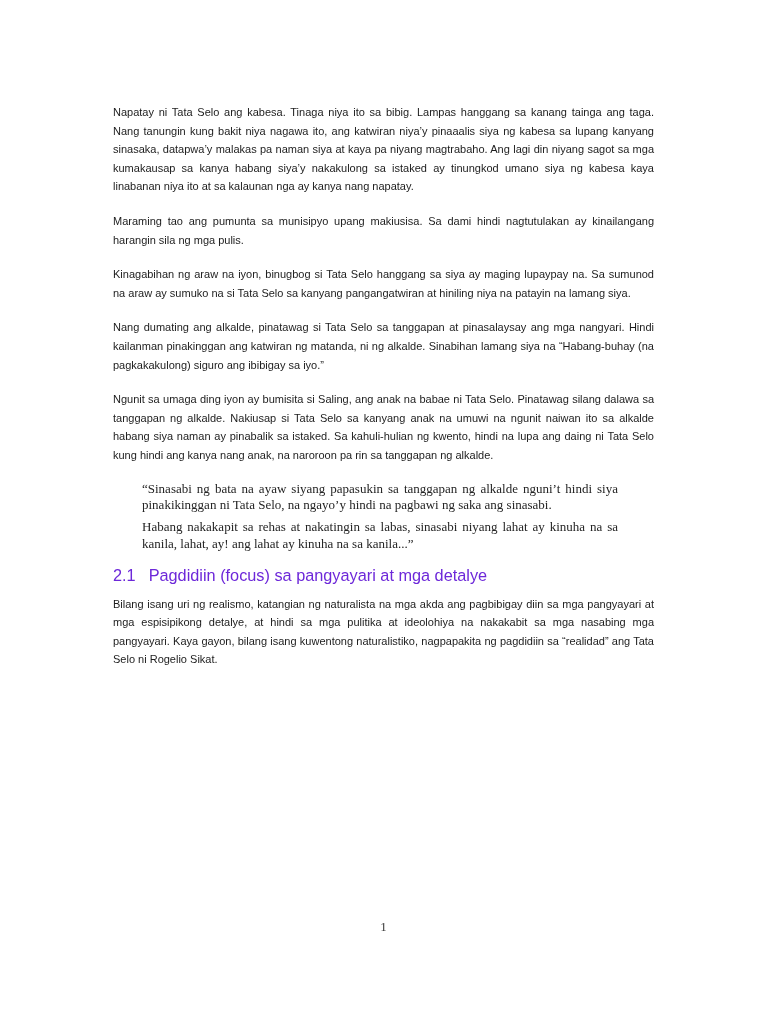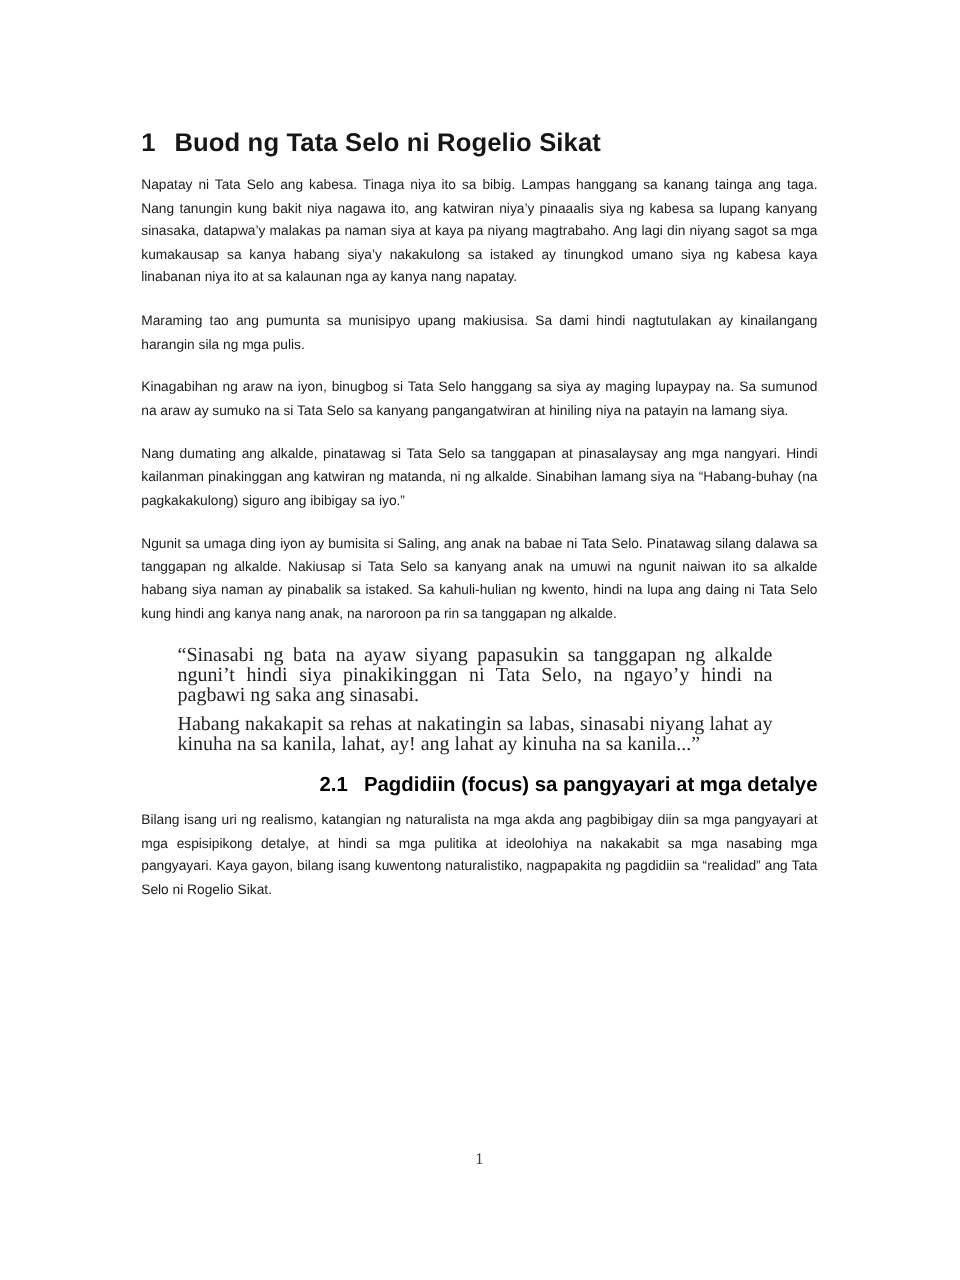--- a/index.html
+++ b/index.html
@@ -29,38 +29,37 @@
     font-weight: 700;
     color: #161616;
     letter-spacing: 0.1px;
   }
   h1.sec .sec-num { display: inline-block; margin-right: 15px; }
   h1.sec2 { margin: 28px 0 0 0; }
   h2.subsec {
     margin: 14px 0 0 0;
     font-size: 16.3px;
     line-height: 19.5px;
-    font-weight: 700;
-    color: #000000;
-    text-align: right;
+    font-weight: 400;
+    color: #6d28d9;
   }
   h2.subsec .sec-num { display: inline-block; margin-right: 13px; }
   p.body-par {
     margin: 0 0 16px 0;
     font-size: 11px;
     line-height: 18.6px;
     text-align: justify;
     color: #1c1c1c;
   }
   p.body-par.after-head { margin-top: 9px; margin-bottom: 0; }
   blockquote.quote {
     margin: 6px 36px 9px 29px;
     padding: 0;
     font-family: "Liberation Serif", serif;
-    font-size: 16px;
+    font-size: 13px;
     line-height: 16.4px;
     color: #242424;
   }
   blockquote.quote p {
     margin: 0 0 6px 0;
     text-align: justify;
   }
   blockquote.quote p:last-child { margin-bottom: 0; }
   .page-number {
     position: absolute;
@@ -72,23 +71,20 @@
     font-size: 13px;
     color: #3a3a3a;
   }
 </style>
 </head>
 <body>
 
 <div class="page">
   <main class="content">
 
-    <h1 class="sec">
-      <span class="sec-num">1</span><span>Buod ng Tata Selo ni Rogelio Sikat</span>
-    </h1>
 
     <p class="body-par">Napatay ni Tata Selo ang kabesa. Tinaga niya ito sa bibig. Lampas hanggang sa kanang tainga ang taga. Nang tanungin kung bakit niya nagawa ito, ang katwiran niya’y pinaaalis siya ng kabesa sa lupang kanyang sinasaka, datapwa’y malakas pa naman siya at kaya pa niyang magtrabaho. Ang lagi din niyang sagot sa mga kumakausap sa kanya habang siya’y nakakulong sa istaked ay tinungkod umano siya ng kabesa kaya linabanan niya ito at sa kalaunan nga ay kanya nang napatay.</p>
     <p class="body-par">Maraming tao ang pumunta sa munisipyo upang makiusisa. Sa dami hindi nagtutulakan ay kinailangang harangin sila ng mga pulis.</p>
     <p class="body-par">Kinagabihan ng araw na iyon, binugbog si Tata Selo hanggang sa siya ay maging lupaypay na. Sa sumunod na araw ay sumuko na si Tata Selo sa kanyang pangangatwiran at hiniling niya na patayin na lamang siya.</p>
     <p class="body-par">Nang dumating ang alkalde, pinatawag si Tata Selo sa tanggapan at pinasalaysay ang mga nangyari. Hindi kailanman pinakinggan ang katwiran ng matanda, ni ng alkalde. Sinabihan lamang siya na “Habang-buhay (na pagkakakulong) siguro ang ibibigay sa iyo.”</p>
     <p class="body-par">Ngunit sa umaga ding iyon ay bumisita si Saling, ang anak na babae ni Tata Selo. Pinatawag silang dalawa sa tanggapan ng alkalde. Nakiusap si Tata Selo sa kanyang anak na umuwi na ngunit naiwan ito sa alkalde habang siya naman ay pinabalik sa istaked. Sa kahuli-hulian ng kwento, hindi na lupa ang daing ni Tata Selo kung hindi ang kanya nang anak, na naroroon pa rin sa tanggapan ng alkalde.</p>
 
     <blockquote class="quote">
       <p>“Sinasabi ng bata na ayaw siyang papasukin sa tanggapan ng alkalde nguni’t hindi siya pinakikinggan ni Tata Selo, na ngayo’y hindi na pagbawi ng saka ang sinasabi.</p>
       <p>Habang nakakapit sa rehas at nakatingin sa labas, sinasabi niyang lahat ay kinuha na sa kanila, lahat, ay! ang lahat ay kinuha na sa kanila...”</p>

